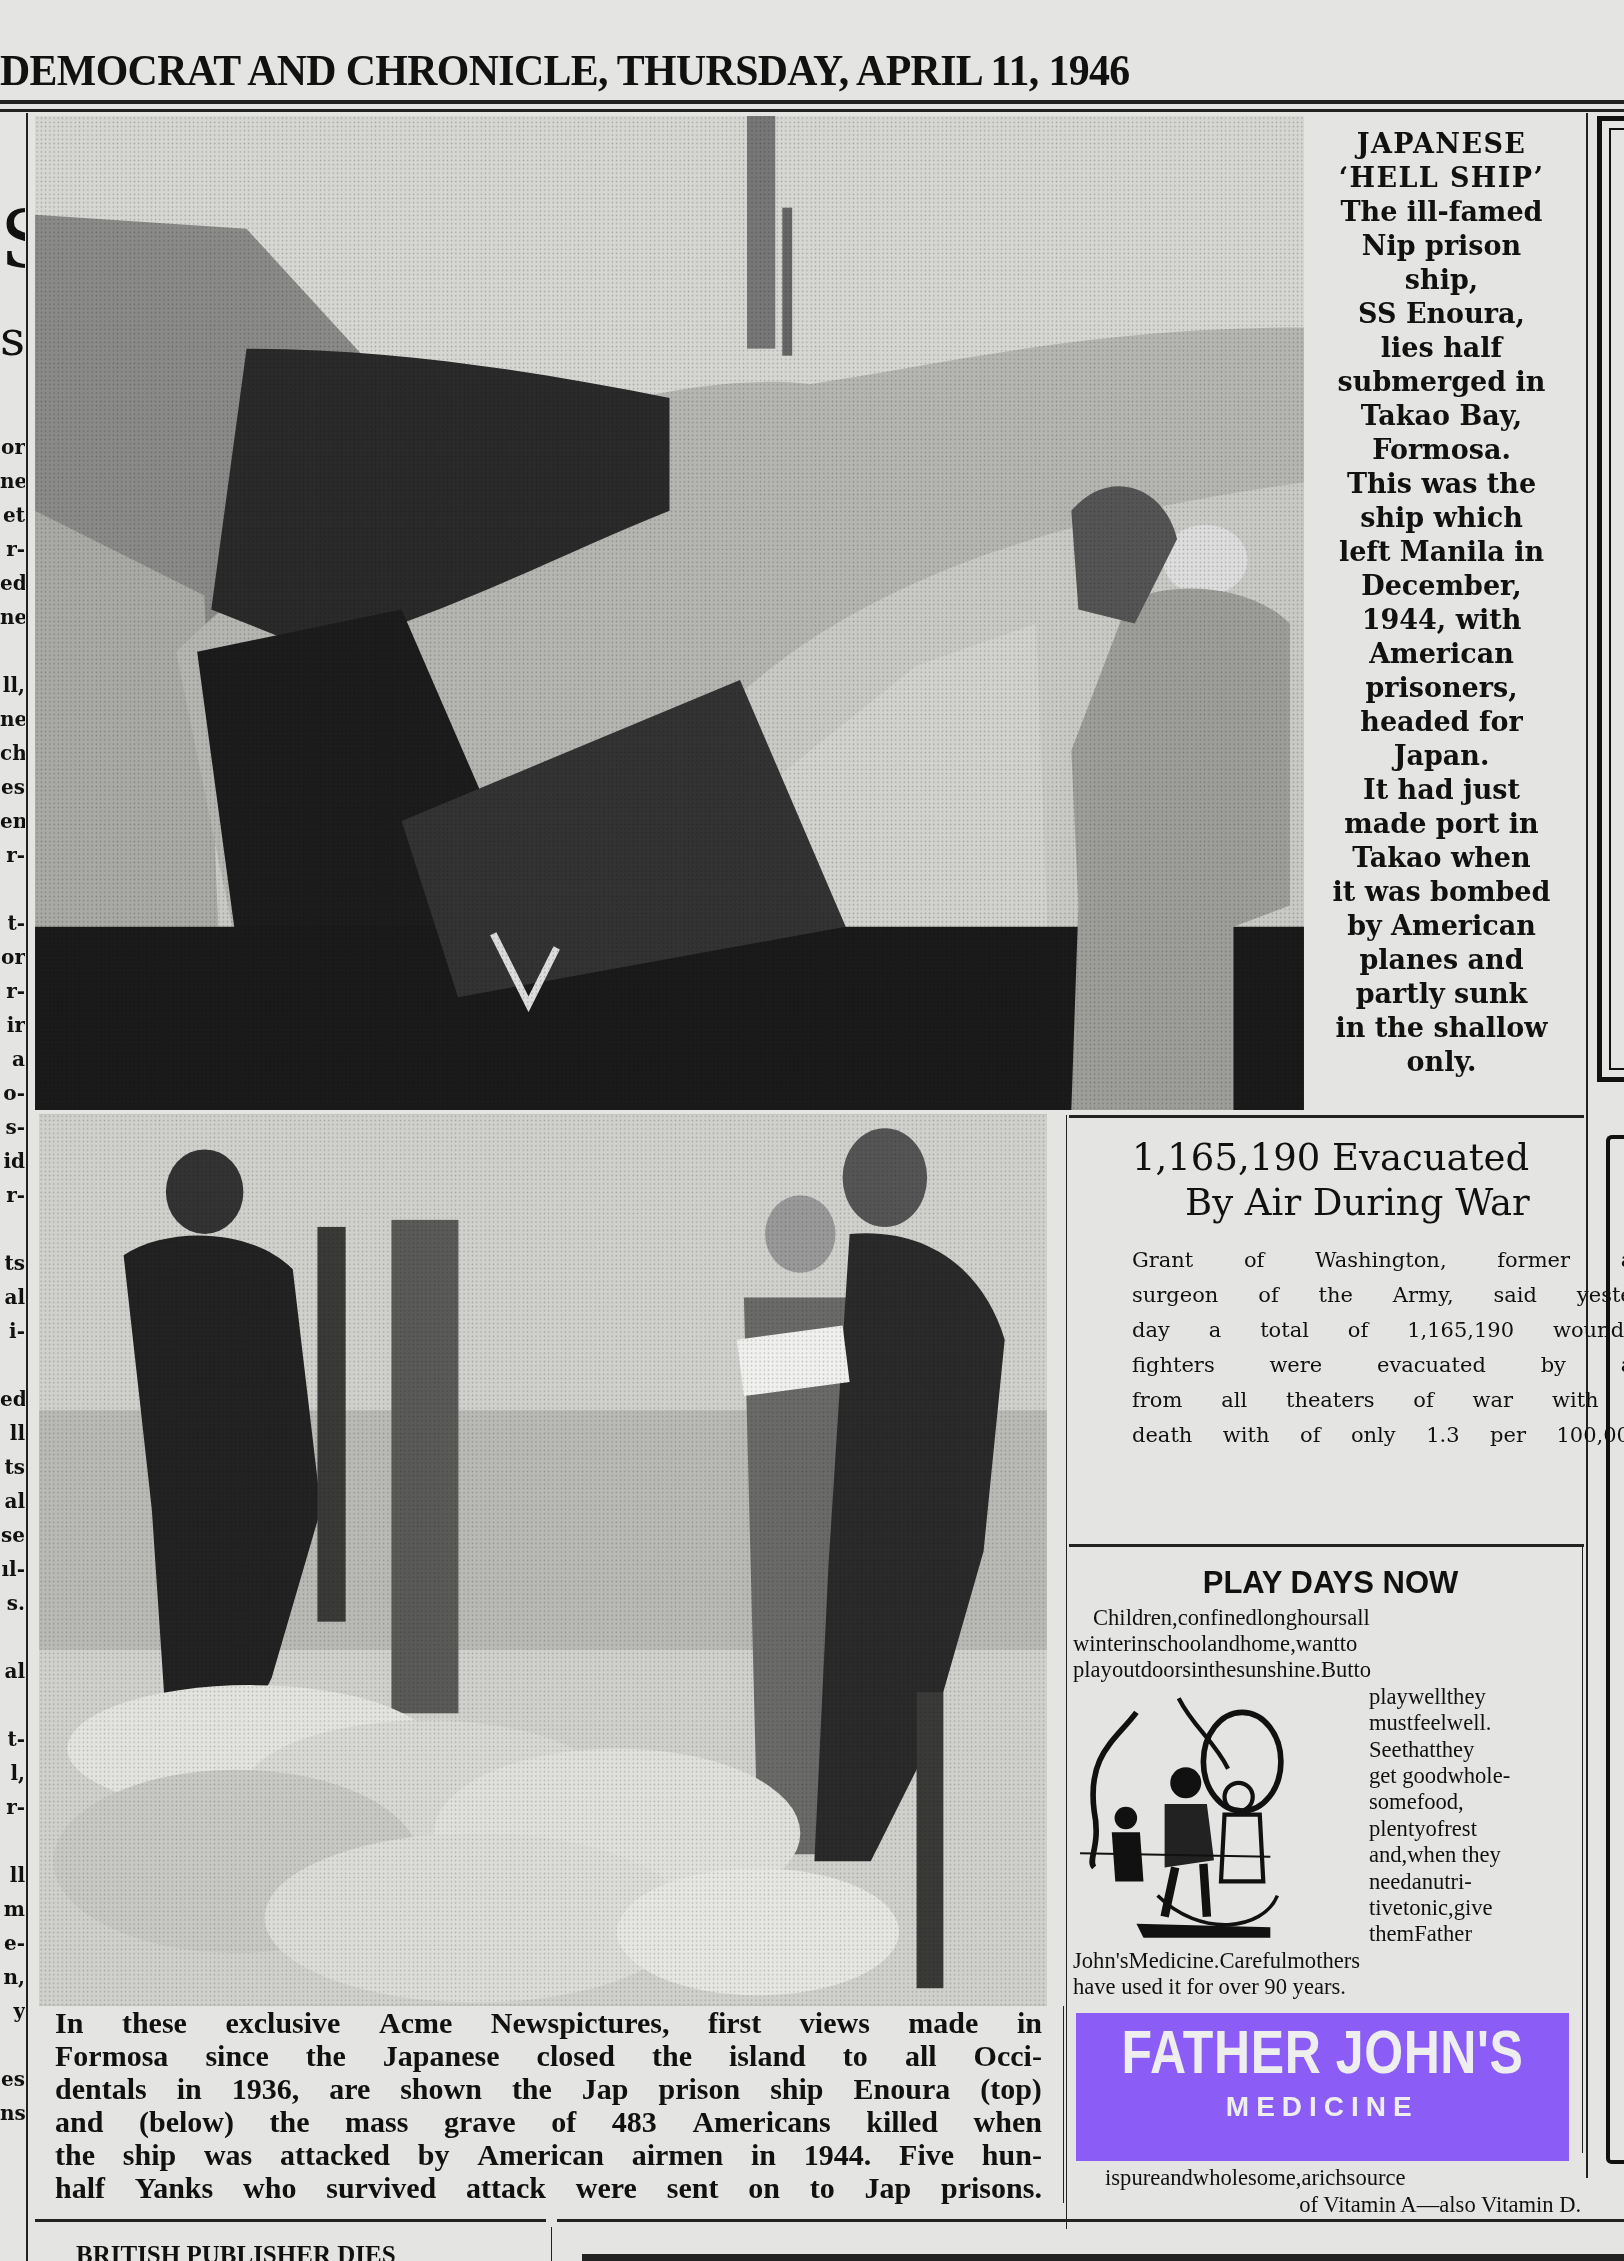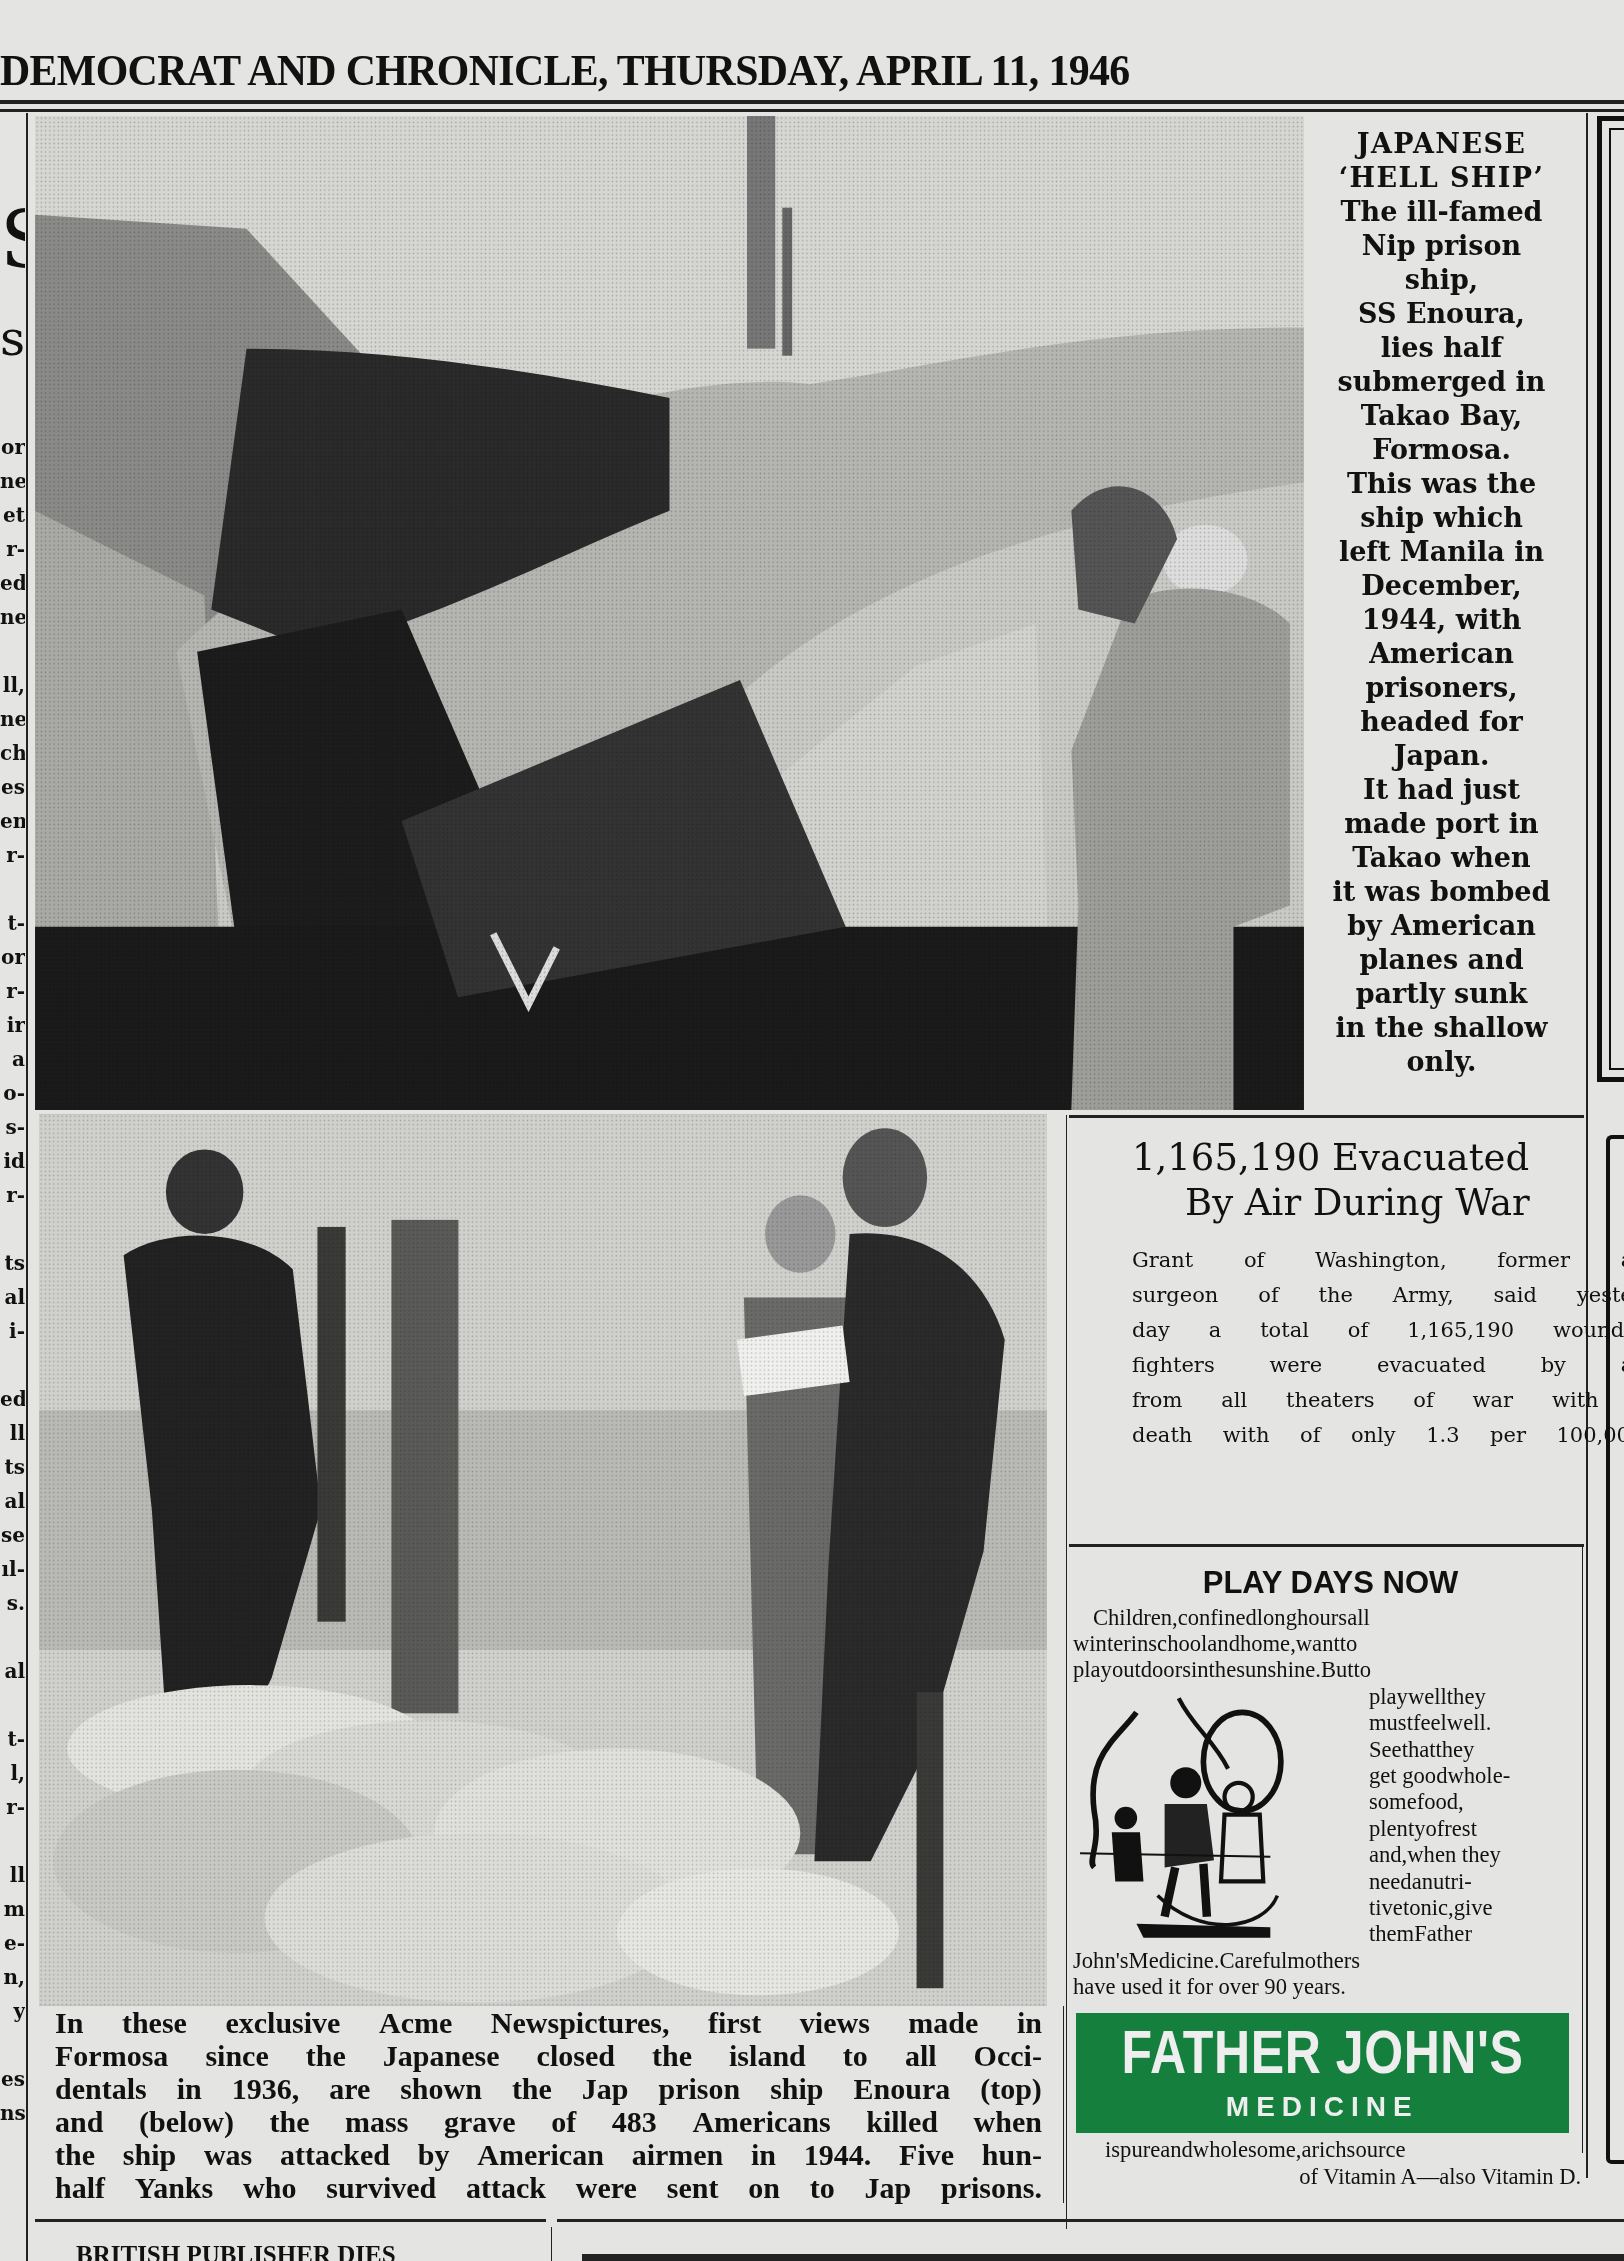--- a/index.html
+++ b/index.html
@@ -48,21 +48,21 @@
   
   .ad { left:1073px; top:1551px; width:515px; }
   .ad .title { text-align:center; font-family:"Liberation Sans", sans-serif; font-weight:bold; font-size:31px; line-height:45px; margin-top:8.5px; }
   .ad .txt { font-family:"Liberation Serif", serif; font-size:22.6px; line-height:26.4px; }
   .ad .row { display:flex; justify-content:flex-start; white-space:nowrap; }
   .ad .row.ind { padding-left:20px; }
   .ad .wrap { display:flex; }
   .ad .illus { width:296px; height:254px; }
   .ad .side { width:219px; }
   .logo {
-    margin-top:12.7px; margin-left:2.8px; width:493px; height:120px; background:#15803d; color:#eee;
+    margin-top:12.7px; margin-left:2.8px; width:493px; height:148px; background:#8b5cf6; color:#eee;
     text-align:center; font-family:"Liberation Sans", sans-serif; font-weight:bold;
   }
   .logo .l1 { font-size:61px; line-height:78px; letter-spacing:0.7px; transform:scaleX(0.82); }
   .logo .l2 { font-size:28px; line-height:32px; letter-spacing:7px; }
 
   
   .caption {
     left:55px; top:2006px; width:987px;
     font-family:"Liberation Serif", serif; font-weight:bold; font-size:30px; line-height:33px;
   }

